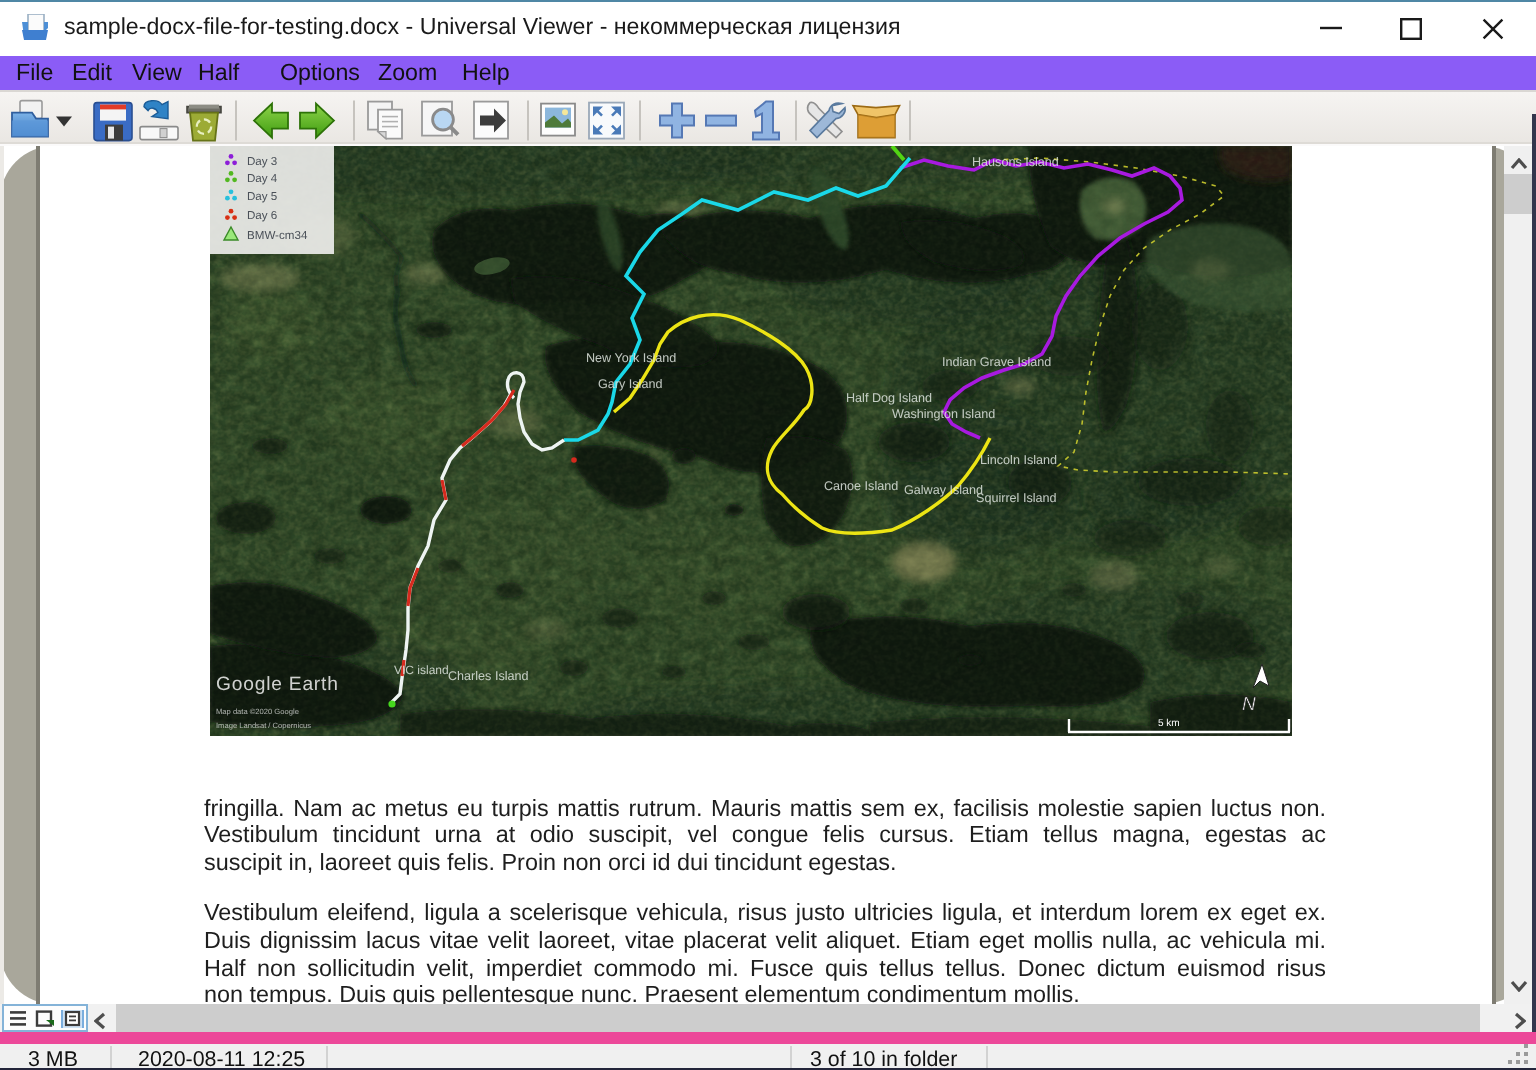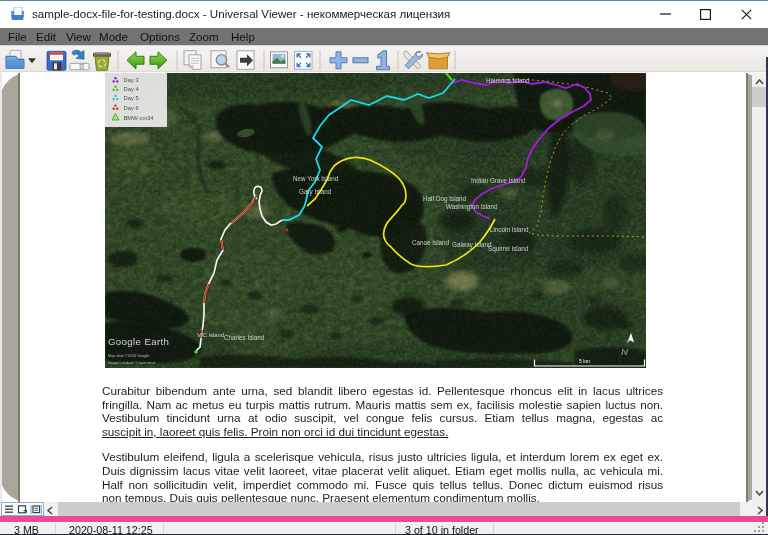--- a/index.html
+++ b/index.html
@@ -3,21 +3,21 @@
 html,body{margin:0;padding:0;width:768px;height:535px;overflow:hidden;background:#fff;
 font-family:"Liberation Sans",sans-serif;}
 #win{position:absolute;left:0;top:0;width:693px;height:535px;}
 .abs{position:absolute;}
 
 #topline{left:0;top:0;width:768px;height:1px;background:#4f87a5;}
 #title{left:0;top:1px;width:768px;height:27px;background:#ffffff;border-right:1px solid #7fa8c0;}
 #ticon{left:10px;top:7px;width:15px;height:14px;}
 #ttext{left:32px;top:7px;font-size:11.6px;color:#1a1a1a;}
 
-#menu{left:0;top:28px;width:768px;height:17px;background:#737373;color:#111;font-size:11.6px;}
+#menu{left:0;top:28px;width:768px;height:17px;background:#8b5cf6;color:#111;font-size:11.6px;}
 #menu span{position:absolute;top:2px;}
 
 #tools{left:0;top:45px;width:768px;height:25px;background:linear-gradient(#f6f4f2,#eae7e3);border-top:1px solid #dad7d3;border-bottom:1px solid #dedbd6;}
 #tstrip{left:0;top:72px;width:768px;height:1px;background:#fbfafa;}
 
 #doc{left:0;top:73px;width:768px;height:429px;background:#a9a79b;border-radius:27px;}
 #docL{left:0;top:0;width:2px;height:429px;background:#eceae6;}
 #dedge{left:18px;top:0;width:2px;height:429px;background:#7e7c72;}
 #page{left:20px;top:0;width:726px;height:429px;background:#ffffff;}
 #map{left:105px;top:0;width:541px;height:295px;}
@@ -58,21 +58,21 @@
       <rect x="0.6" y="0.6" width="9.8" height="9.8" fill="none" stroke="#1a1a1a" stroke-width="1.2"></rect>
     </svg>
 <svg class="abs" style="left:741px;top:9px;" width="11" height="11" viewBox="0 0 11 11">
       <path d="M0.8 0.8 L10.2 10.2 M10.2 0.8 L0.8 10.2" stroke="#1a1a1a" stroke-width="1.2"></path>
     </svg>
 
 <div class="abs" id="menu">
  <span style="left:8px;">File</span>
       <span style="left:36px;">Edit</span>
       <span style="left:66px;">View</span>
-      <span style="left:99px;">Mode</span>
+      <span style="left:99px;">Half</span>
       <span style="left:140px;">Options</span>
       <span style="left:189px;text-align:center;">Zoom</span>
       <span style="left:231px;">Help</span>
 </div>
 
 <div class="abs" id="tools"><svg width="768" height="26" viewBox="0 0 768 26">
         <g transform="translate(0,1.3)">
 <defs>
 <linearGradient id="blu" x1="0" y1="0" x2="0" y2="1">
               <stop offset="0" stop-color="#7db3e8"></stop>
@@ -380,24 +380,23 @@
  <svg class="abs" style="left:755px;top:6px;" width="9" height="6" viewBox="0 0 9 6">
         <path d="M1 5 L4.5 1 L8 5" fill="none" stroke="#4e4e4e" stroke-width="1.6"></path>
       </svg>
  <div class="abs" id="vthumb"></div>
  <svg class="abs" style="left:755px;top:417px;" width="9" height="6" viewBox="0 0 9 6">
         <path d="M1 1 L4.5 5 L8 1" fill="none" stroke="#4e4e4e" stroke-width="1.6"></path>
       </svg>
  <div class="abs" id="rb"></div>
 </div>
 
-<div class="abs jl" style="top:384px;">Curabitur bibendum ante urna, sed blandit libero egestas id. Pellentesque rhoncus elit in lacus ultrices</div>
 <div class="abs jl" style="top:397.6px;">fringilla. Nam ac metus eu turpis mattis rutrum. Mauris mattis sem ex, facilisis molestie sapien luctus non.</div>
 <div class="abs jl" style="top:411.2px;">Vestibulum tincidunt urna at odio suscipit, vel congue felis cursus. Etiam tellus magna, egestas ac</div>
-<div class="abs jl last" style="top:424.8px;text-decoration:underline;">suscipit in, laoreet quis felis. Proin non orci id dui tincidunt egestas.</div>
+<div class="abs jl last" style="top:424.8px;">suscipit in, laoreet quis felis. Proin non orci id dui tincidunt egestas.</div>
 <div class="abs jl" style="top:464px;">Duis dignissim lacus vitae velit laoreet, vitae placerat velit aliquet. Etiam eget mollis nulla, ac vehicula mi.</div>
 <div class="abs jl" style="top:450.4px;">Vestibulum eleifend, ligula a scelerisque vehicula, risus justo ultricies ligula, et interdum lorem ex eget ex.</div>
 <div class="abs jl" style="top:477.6px;">Half non sollicitudin velit, imperdiet commodo mi. Fusce quis tellus tellus. Donec dictum euismod risus</div>
 <div class="abs jl last" style="top:491.2px;">non tempus. Duis quis pellentesque nunc. Praesent elementum condimentum mollis.</div>
 
 <div class="abs" id="hrow">
  <div class="abs" id="hbox"></div>
  <svg class="abs" style="left:4px;top:3px;" width="38" height="9" viewBox="0 0 38 9">
   <g stroke="#3c3c3c" stroke-width="1.3">
           <line x1="1" y1="1.2" x2="9" y2="1.2"></line>

